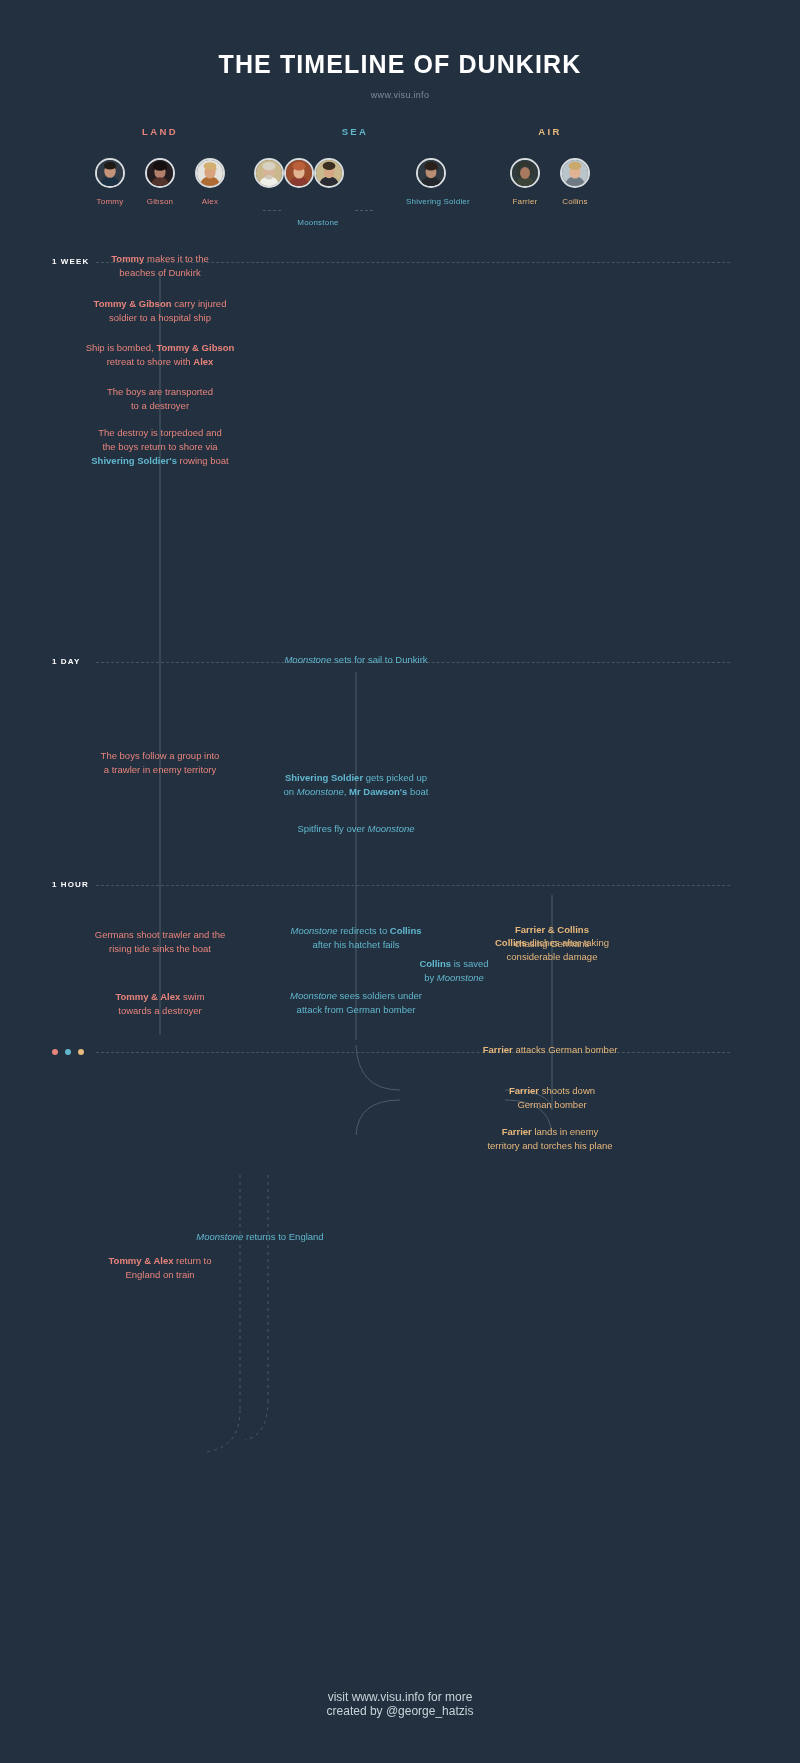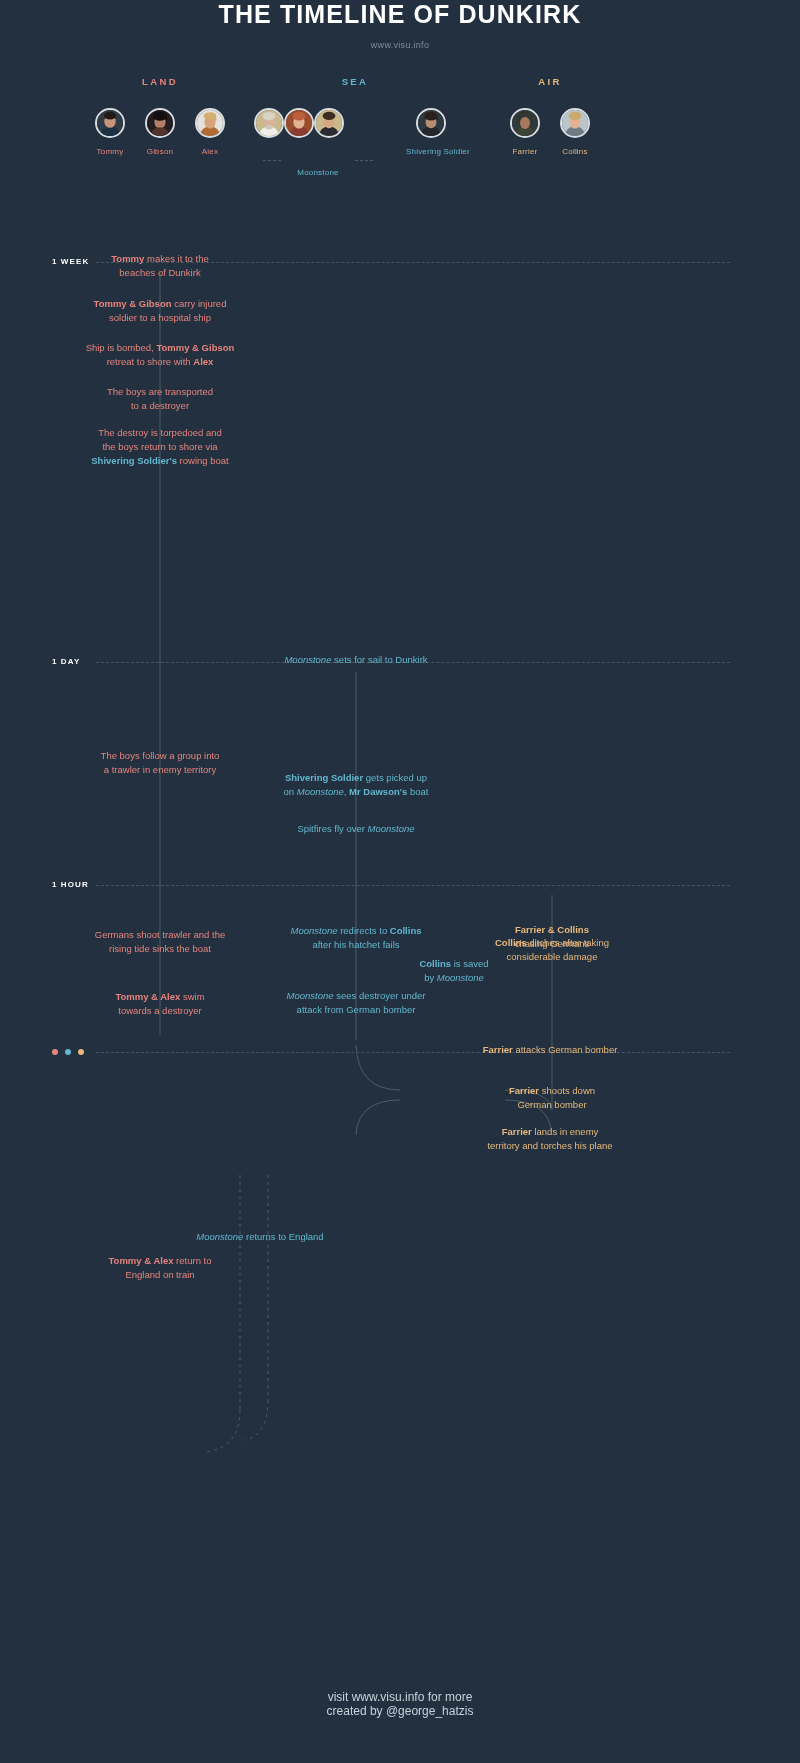--- a/index.html
+++ b/index.html
@@ -5,21 +5,21 @@
   * { box-sizing: border-box; margin: 0; padding: 0; }
   html, body {
     width: 800px;
     background: #22303f;
     font-family: "Liberation Sans", sans-serif;
     -webkit-font-smoothing: antialiased;
   }
   body { width: 800px; height: 1763px; position: relative; overflow: hidden; }
 
   
-  .header { text-align: center; }
+  .header { padding-top: 50px; text-align: center; }
   .title {
     color: #ffffff;
     font-size: 25px;
     font-weight: bold;
     letter-spacing: 1.1px;
   }
   .subtitle {
     color: #7d8c9b;
     font-size: 9px;
     margin-top: 11px;
@@ -346,21 +346,21 @@
   <div class="ev sea" style="left:400px;width:108px;top:957px">
       <div><span style="font-weight: bold;">Collins</span><span> is saved</span></div>
       <div><span>by </span><span style="font-style: italic;">Moonstone</span></div>
     </div>
 
   <div class="ev land" style="left:85px;width:150px;top:990px">
       <div><span style="font-weight: bold;">Tommy &amp; Alex</span><span> swim</span></div>
       <div><span>towards a destroyer</span></div>
     </div>
   <div class="ev sea" style="left:270px;width:172px;top:989px">
-      <div><span style="font-style: italic;">Moonstone</span><span> sees destroyer under</span></div>
+      <div><span style="font-style: italic;">Moonstone</span><span> sees soldiers under</span></div>
       <div><span>attack from German bomber</span></div>
     </div>
   <div class="ev air" style="left:470px;width:160px;top:995px">
       <div><span style="font-weight: bold;">Farrier</span><span> attacks German bomber</span></div>
     </div>
 
   <div class="ev air" style="left:482px;width:140px;top:1036px">
       <div><span style="font-weight: bold;">Farrier</span><span> shoots down</span></div>
       <div><span>German bomber</span></div>
     </div>

